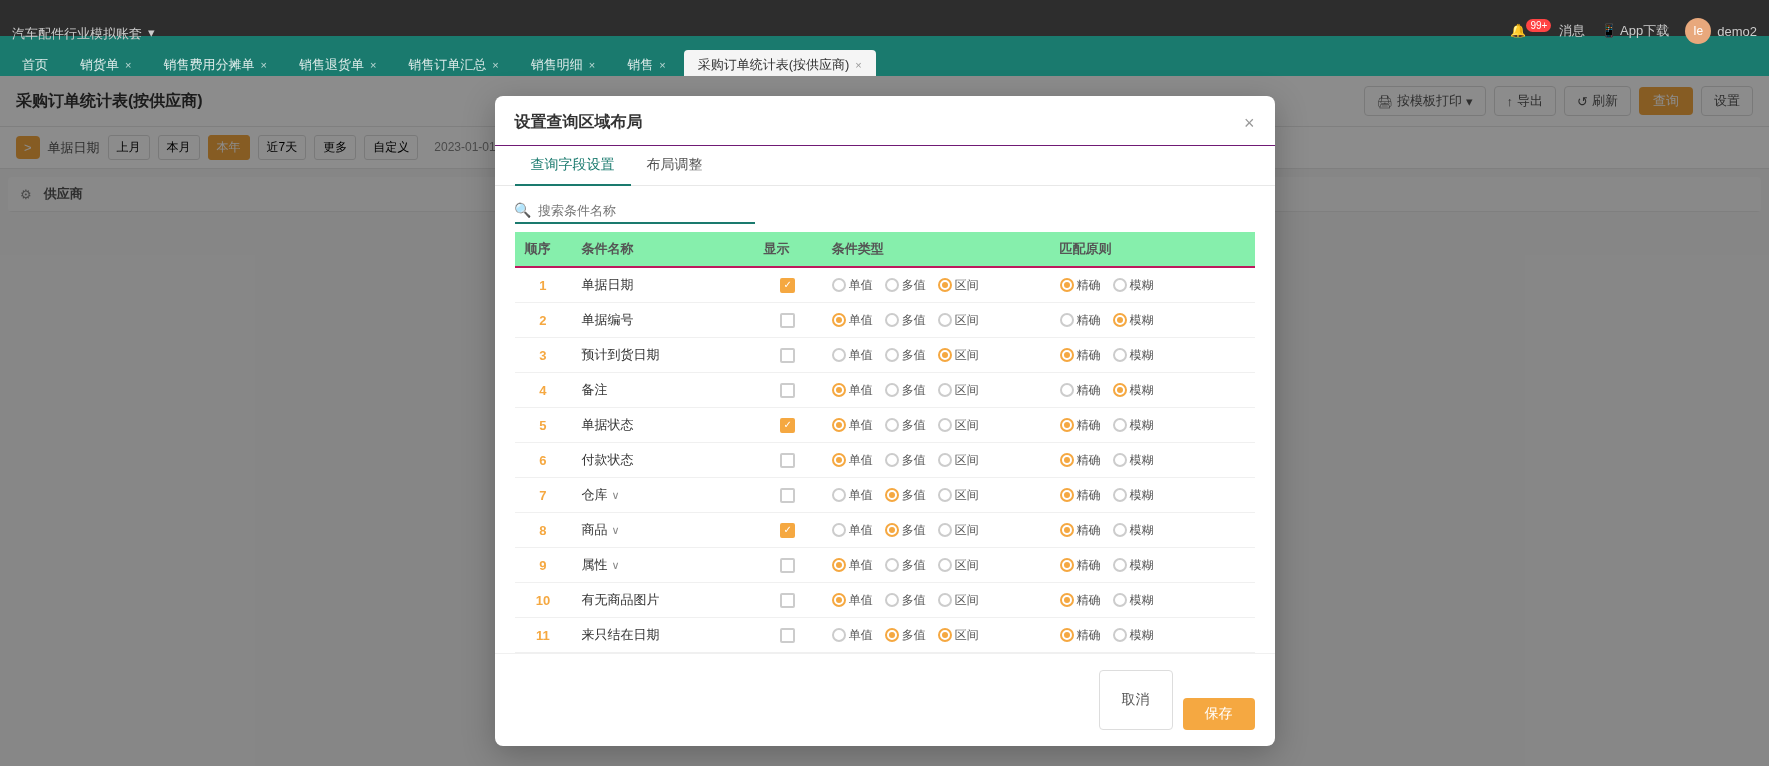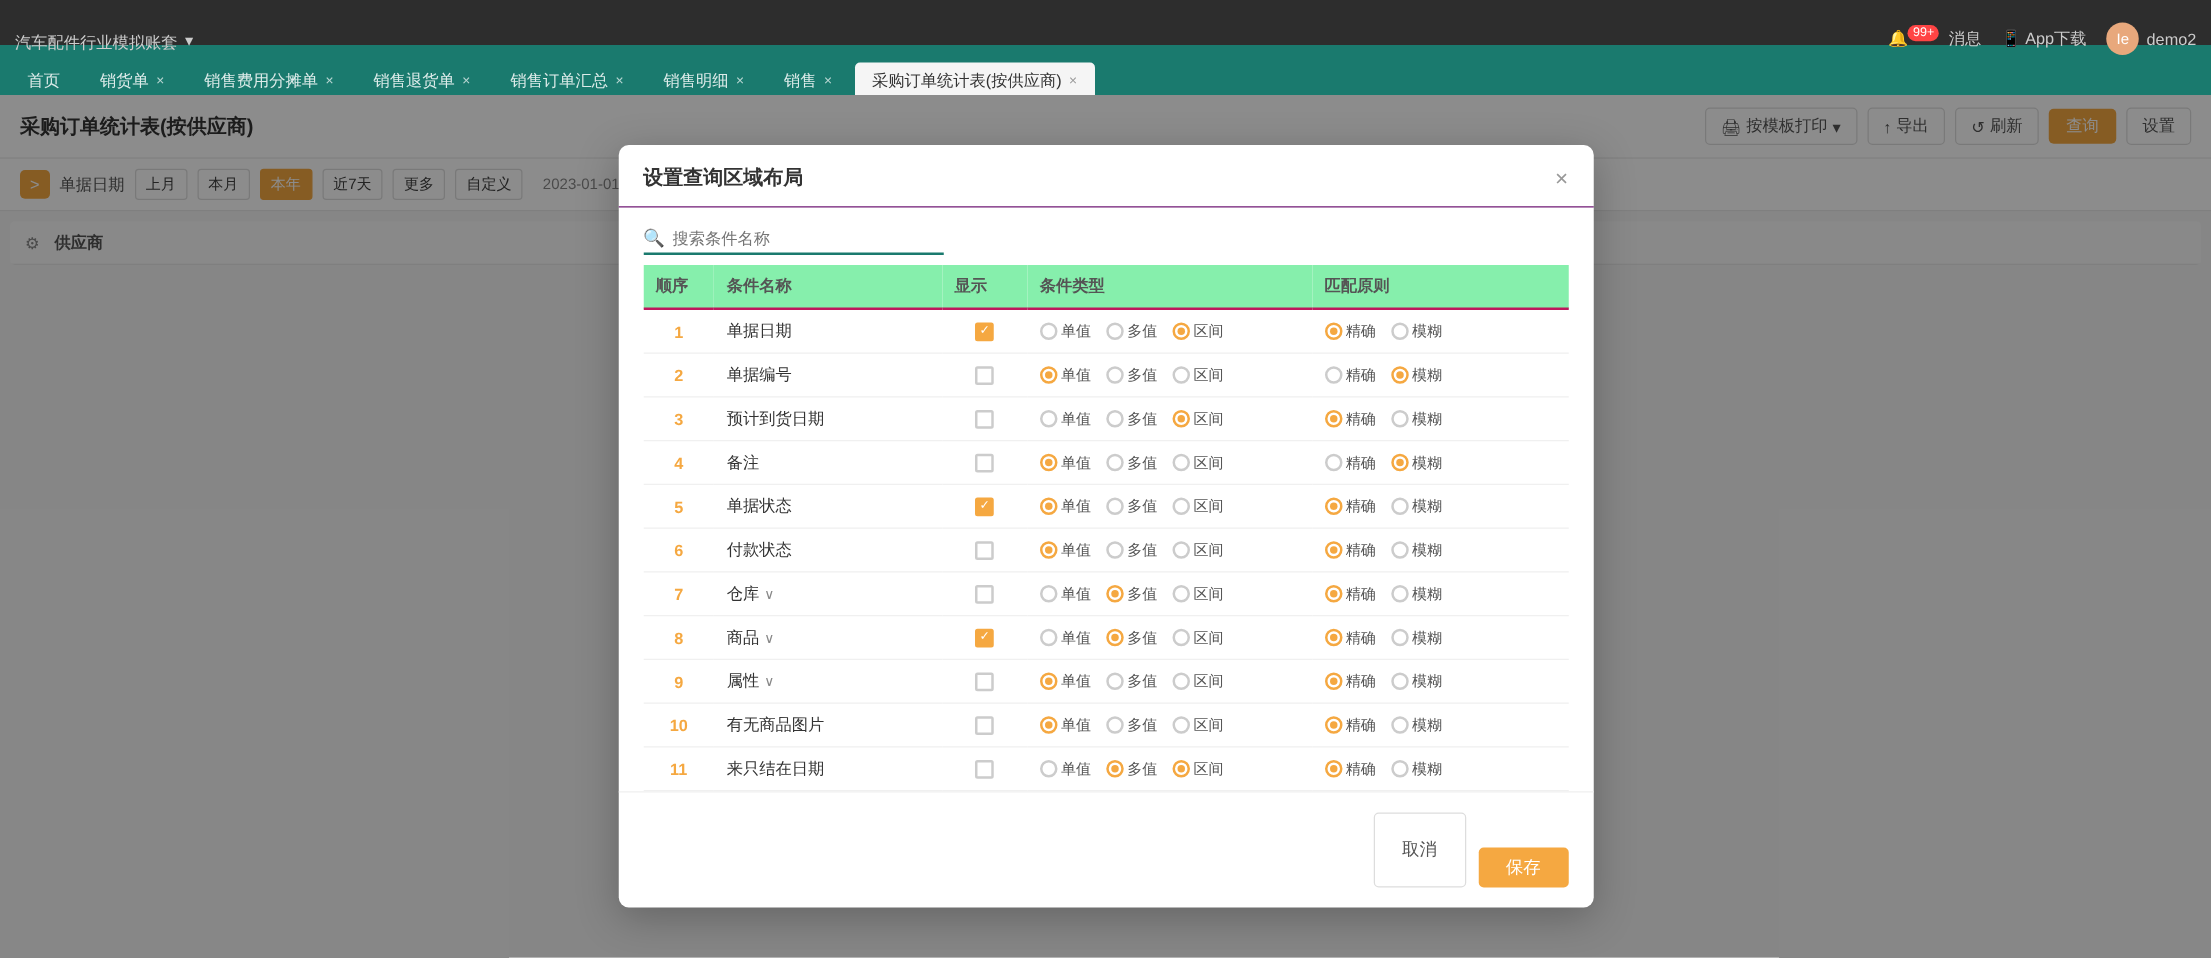--- a/index.html
+++ b/index.html
@@ -120,21 +120,21 @@
       cursor: pointer;
       font-size: 13px;
     }
     .date-btn {
       padding: 3px 8px;
       border: 1px solid #ddd;
       border-radius: 3px;
       background: white;
       cursor: pointer;
       font-size: 12px;
-      color: #404040;
+      color: #000000;
     }
     .date-btn.active {
       background: #f5a841;
       color: white;
       border-color: #f5a841;
     }
     .date-range { font-size: 12px; color: #888; margin-left: 8px; }
 
     
     .table-area {
@@ -478,20 +478,28 @@
 
   <div class="overlay">
 
     <div class="modal">
 
       <div class="modal-header">
         <span class="modal-title">设置查询区域布局</span>
         <span class="modal-close">×</span>
       </div>
 
+      <div class="modal-tabs">
+        <div class="modal-tab active">
+          <span>查询字段设置</span>
+        </div>
+        <div class="modal-tab">
+          <span>布局调整</span>
+        </div>
+      </div>
 
       <div class="search-bar">
         <div class="search-input-wrap">
           <span class="search-icon">🔍</span>
           <input class="search-input" type="text" placeholder="搜索条件名称" style="">
         </div>
       </div>
 
       <div class="field-table">
         <table class="field-table-inner">

